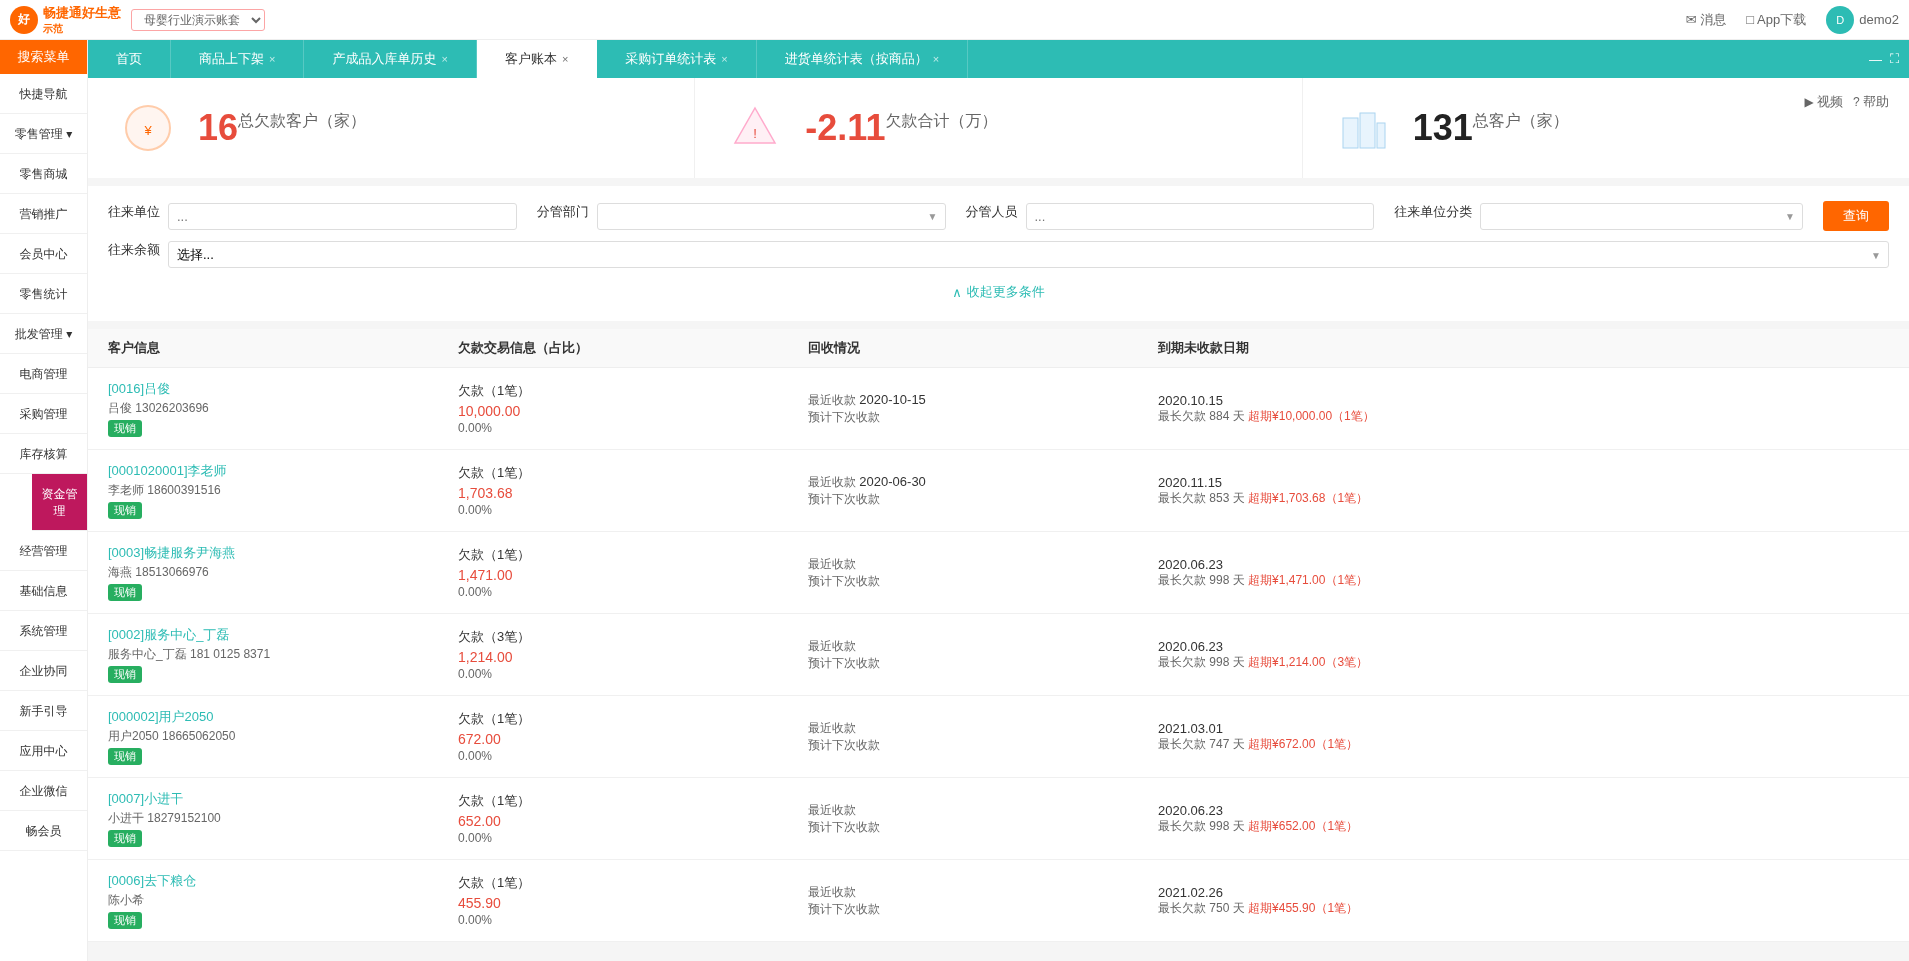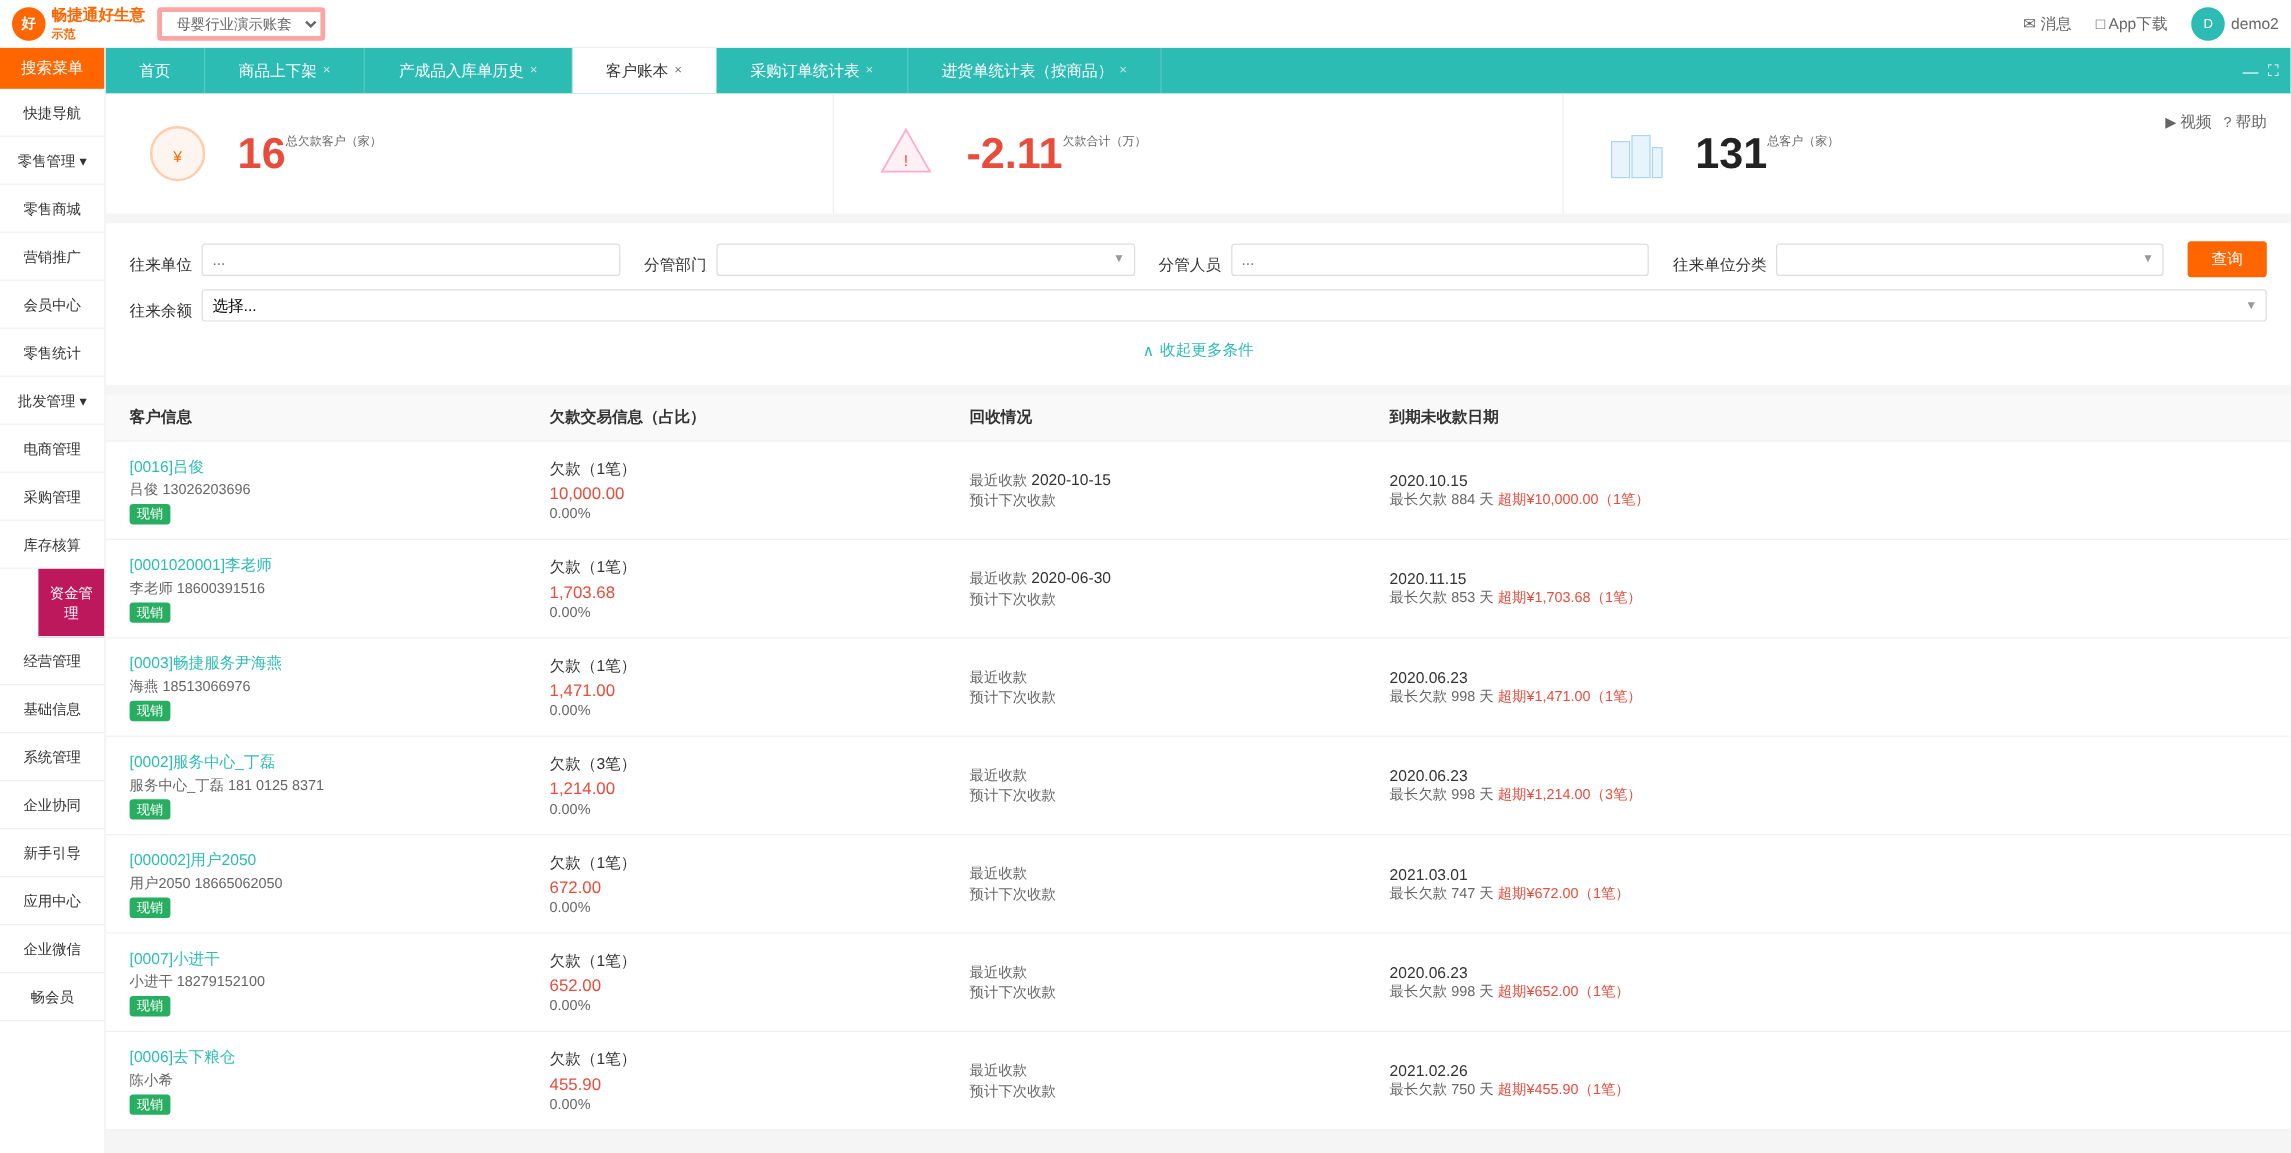--- a/index.html
+++ b/index.html
@@ -3,21 +3,21 @@
   <meta charset="utf-8">
   <style>
     * { box-sizing: border-box; margin: 0; padding: 0; font-family: 'Microsoft YaHei', Arial, sans-serif; font-size: 13px; }
     body { background: #f5f5f5; color: #333; overflow: hidden; height: 961px; }
 
     
     .app-container { display: flex; flex-direction: column; height: 100vh; }
     .top-bar { display: flex; align-items: center; background: #fff; height: 40px; border-bottom: 1px solid #eee; padding: 0 10px; gap: 10px; }
     .top-bar-logo { display: flex; align-items: center; gap: 5px; color: #ff6600; font-weight: bold; font-size: 14px; }
     .logo-icon { width: 28px; height: 28px; background: #ff6600; border-radius: 50%; display: flex; align-items: center; justify-content: center; color: #fff; font-size: 12px; }
-    .top-bar-selector { font-size: 12px; color: #666; border: 4px solid #fca5a5; padding: 2px 8px; border-radius: 3px; background: #fff; }
+    .top-bar-selector { font-size: 12px; color: #666; border: 1px solid #fca5a5; padding: 2px 8px; border-radius: 3px; background: #fff; }
     .top-bar-right { margin-left: auto; display: flex; align-items: center; gap: 20px; color: #666; font-size: 13px; }
     .top-bar-right span { cursor: pointer; }
     .avatar { width: 28px; height: 28px; border-radius: 50%; background: #ccc; overflow: hidden; display: flex; align-items: center; justify-content: center; }
 
     
     .main-layout { display: flex; flex: 1; overflow: hidden; }
 
     
     .sidebar { width: 88px; background: #fff; border-right: 1px solid #eee; display: flex; flex-direction: column; overflow-y: auto; }
     .sidebar-search { padding: 8px 5px; background: #ff6600; color: #fff; text-align: center; font-size: 12px; cursor: pointer; }
@@ -43,27 +43,27 @@
     .stats-row { display: flex; background: #fff; margin-bottom: 8px; }
     .stat-card { flex: 1; display: flex; align-items: center; padding: 20px 30px; gap: 20px; border-right: 1px solid #f0f0f0; }
     .stat-card:last-child { border-right: none; }
     .stat-icon { width: 60px; height: 60px; display: flex; align-items: center; justify-content: center; }
     .stat-icon svg { width: 50px; height: 50px; }
     .stat-info { display: flex; }
     .stat-number { font-size: 36px; font-weight: bold; }
     .stat-number.red { color: #e74c3c; }
     .stat-number.red-negative { color: #e74c3c; }
     .stat-number.black { color: #222; }
-    .stat-label { font-size: 10px; color: #666; margin-top: 4px; }
+    .stat-label { font-size: 16px; color: #666; margin-top: 4px; }
     .stat-card-right { margin-left: auto; display: flex; gap: 10px; font-size: 12px; color: #666; }
 
     
     .filter-area { background: #fff; padding: 15px 20px; margin-bottom: 8px; }
     .filter-row { display: flex; gap: 20px; margin-bottom: 10px; align-items: center; }
-    .filter-item { display: flex; align-items: flex-end; gap: 8px; flex: 1; }
+    .filter-item { display: flex; align-items: flex-start; gap: 8px; flex: 1; }
     .filter-label { font-size: 13px; color: #333; white-space: nowrap; }
     .filter-input { flex: 1; border: 1px solid #ddd; padding: 5px 8px; border-radius: 3px; font-size: 13px; color: #333; background: #fff; }
     .filter-select { flex: 1; border: 1px solid #ddd; padding: 5px 8px; border-radius: 3px; font-size: 13px; background: #fff; appearance: none; position: relative; cursor: pointer; }
     .filter-select-wrap { flex: 1; position: relative; }
     .filter-select-wrap::after { content: '▼'; position: absolute; right: 8px; top: 50%; transform: translateY(-50%); font-size: 10px; color: #999; pointer-events: none; }
     .filter-more { display: flex; align-items: center; justify-content: center; gap: 5px; color: #2dbcb4; cursor: pointer; font-size: 13px; padding: 5px; }
     .search-btn { background: #ff6600; color: #fff; border: none; padding: 6px 20px; border-radius: 3px; cursor: pointer; font-size: 13px; }
 
     
     .results-bar { background: #fff; padding: 8px 20px; display: flex; align-items: center; justify-content: space-between; border-bottom: 1px solid #eee; }

